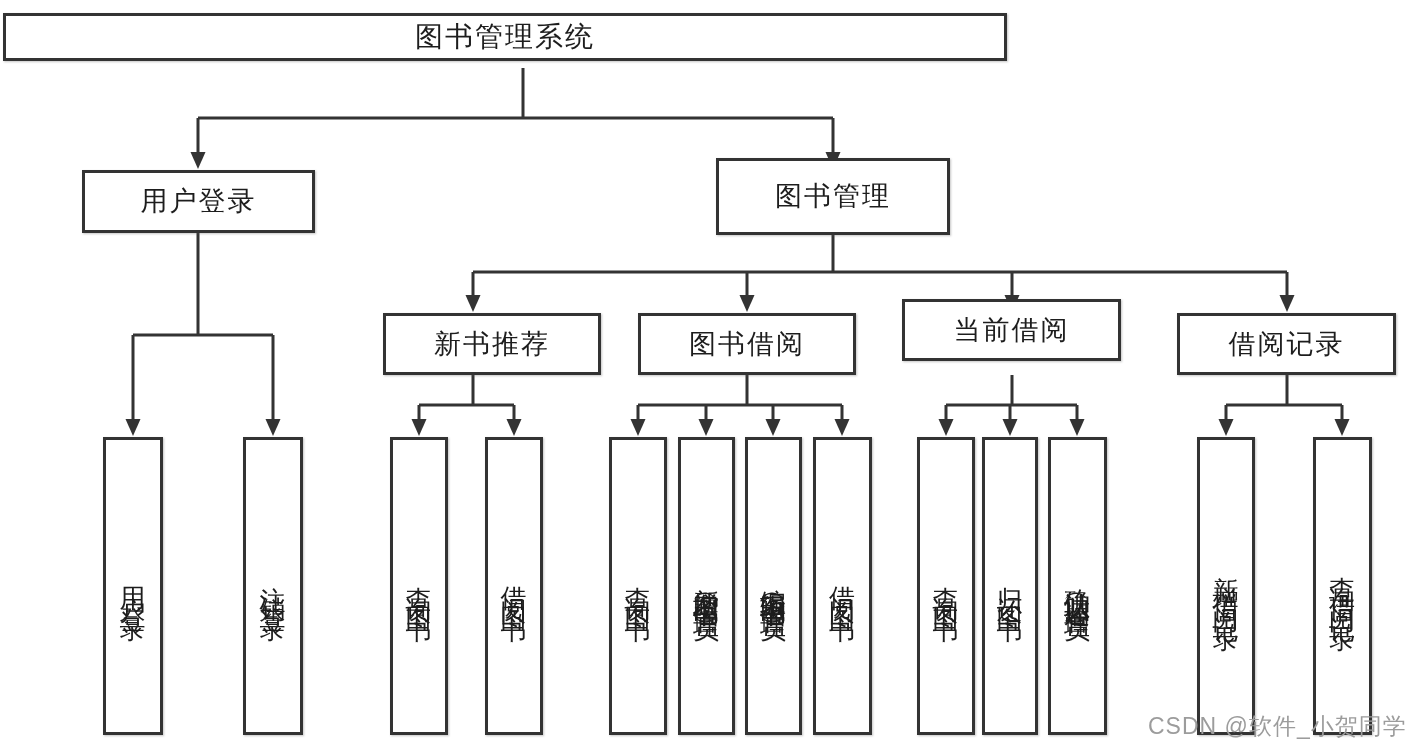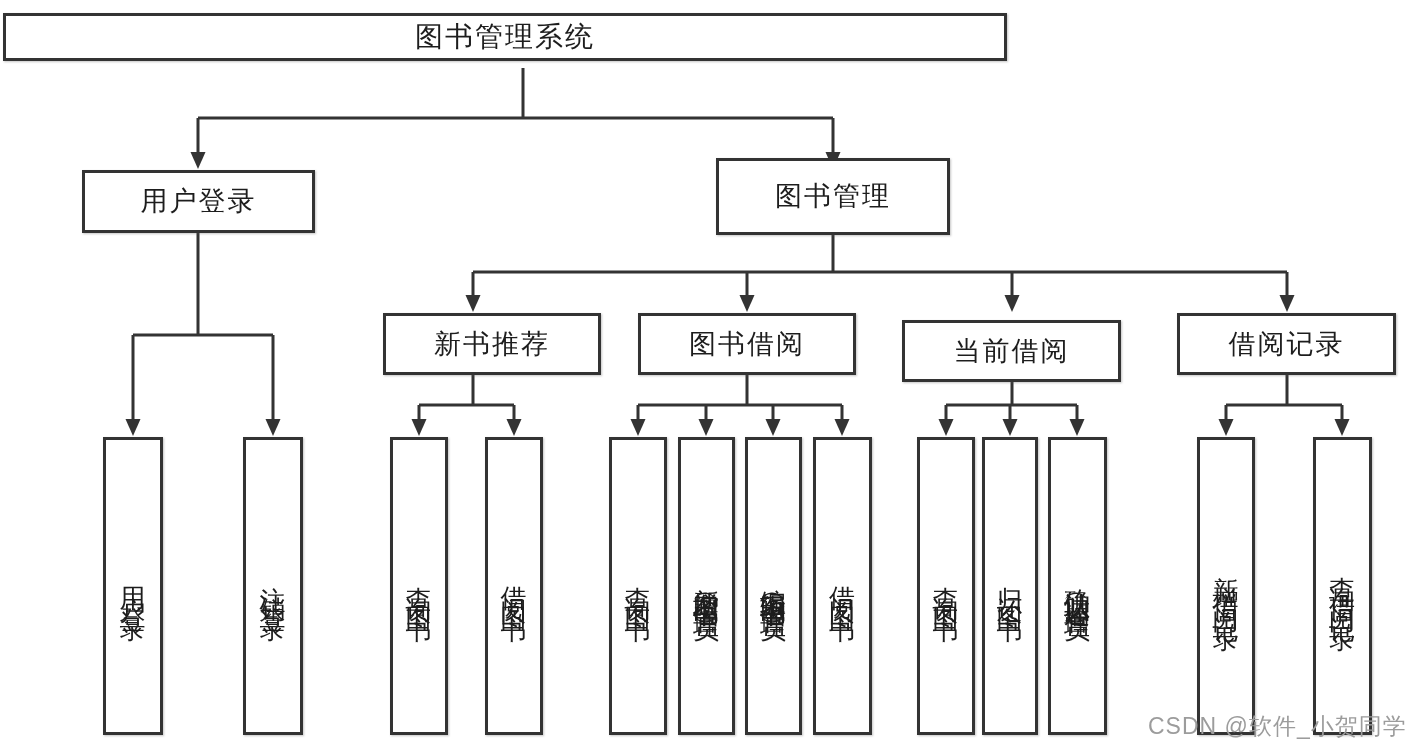--- a/index.html
+++ b/index.html
@@ -122,21 +122,21 @@
       </div>
       <div class="node" style="left: 716px; top: 158px; width: 234px; height: 77px;">
         <span class="lbl">图书管理</span>
       </div>
       <div class="node" style="left: 383px; top: 313px; width: 218px; height: 62px;">
         <span class="lbl">新书推荐</span>
       </div>
       <div class="node" style="left: 638px; top: 313px; width: 218px; height: 62px;">
         <span class="lbl">图书借阅</span>
       </div>
-      <div class="node" style="left: 902px; top: 320px; width: 219px; height: 62px;">
+      <div class="node" style="left: 902px; top: 299px; width: 219px; height: 62px;">
         <span class="lbl">当前借阅</span>
       </div>
       <div class="node" style="left: 1177px; top: 313px; width: 219px; height: 62px;">
         <span class="lbl">借阅记录</span>
       </div>
       <div class="node leaf" style="left: 103px; top: 437px; width: 60px; height: 298px;">
         <span class="lbl">用户登录</span>
       </div>
       <div class="node leaf" style="left: 243px; top: 437px; width: 60px; height: 298px;">
         <span class="lbl">注销登录</span>

